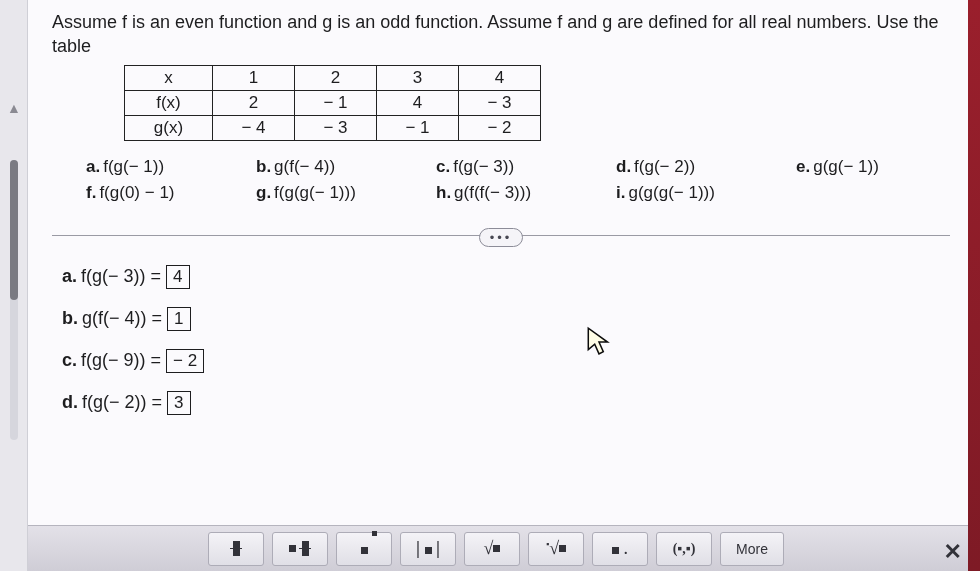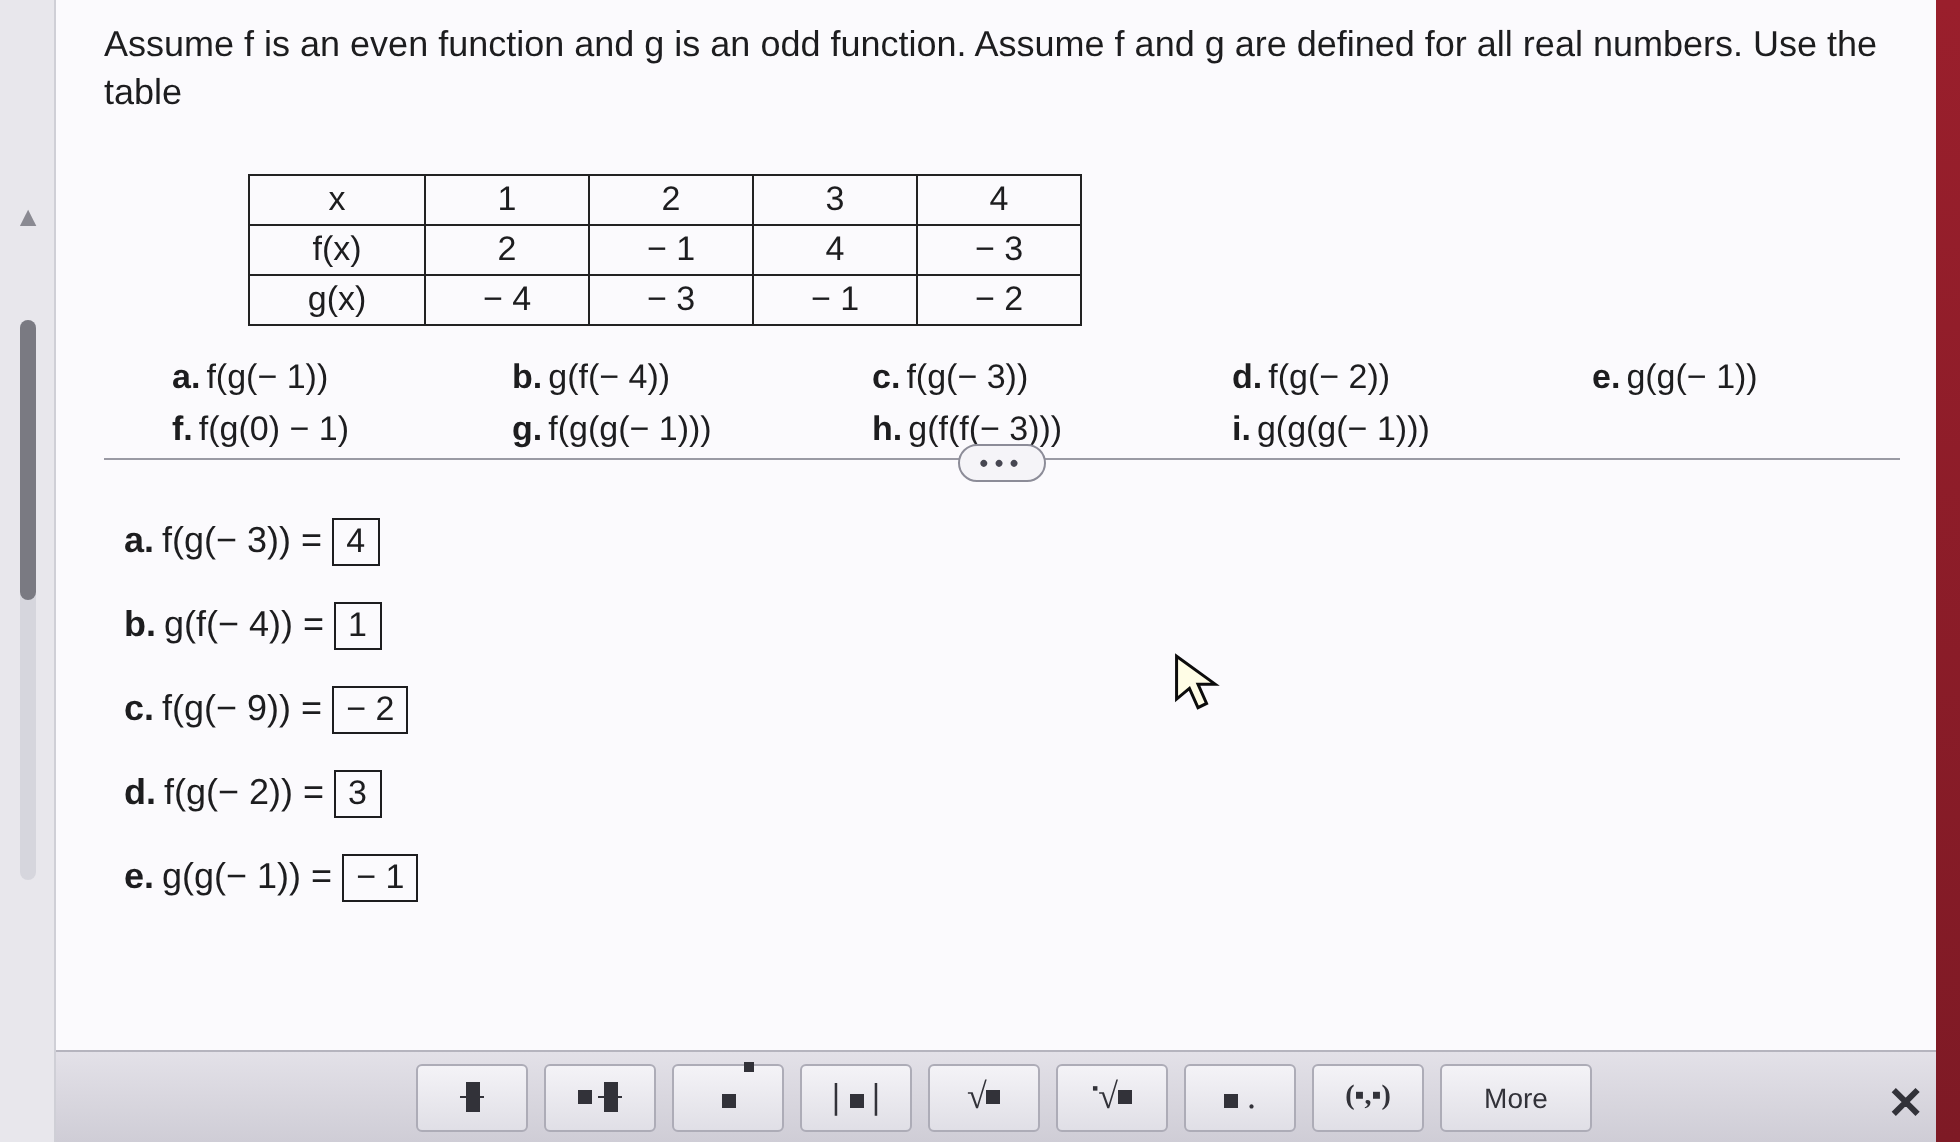--- a/index.html
+++ b/index.html
@@ -50,42 +50,42 @@
     }
     .right-stripe {
       position: absolute;
       right: 0; top: 0;
       width: 12px; height: 571px;
       background: linear-gradient(180deg,#9a1f2c 0%,#7e1a25 100%);
     }
     .problem-text {
       font-size: 18px;
       line-height: 1.35;
-      margin-bottom: 28px;
+      margin-bottom: 6px;
     }
     table.data {
       border-collapse: collapse;
       margin-left: 72px;
       margin-bottom: 16px;
       font-size: 17px;
     }
     table.data td {
       border: 1px solid #222;
       padding: 2px 0;
       text-align: center;
       width: 82px;
     }
     table.data td.lbl { width: 88px; font-weight: 500; }
     .parts {
       display: grid;
       grid-template-columns: 170px 180px 180px 180px 150px;
       row-gap: 6px;
       margin-left: 34px;
       font-size: 17px;
-      margin-bottom: 4px;
+      margin-bottom: 32px;
     }
     .parts div b { font-weight: bold; margin-right: 3px; }
     hr.sep {
       border: none;
       border-top: 1px solid #9a9aa4;
       margin: 0 0 4px 0;
     }
     .dots-wrap {
       text-align: center;
       margin-top: -12px;
@@ -142,21 +142,21 @@
       border: 1px solid #adacb7;
       border-radius: 3px;
       display: flex;
       align-items: center;
       justify-content: center;
       font-size: 18px;
       font-family: 'Times New Roman', serif;
       cursor: pointer;
     }
     .tool-btn .sq { display:inline-block; width:7px; height:7px; background:#323239; }
-    .tool-btn.more { font-family: Arial; font-size: 14px; width: 76px; }
+    .tool-btn.more { font-family: Arial; font-size: 14px; width: 64px; }
     .frac { display:inline-flex; flex-direction:column; align-items:center; font-size:10px; line-height:9px; }
     .frac .bar { width:12px; border-top:1.5px solid #323239; }
     .close-x {
       position: absolute;
       right: 18px; bottom: 6px;
       font-size: 22px;
       font-weight: bold;
       color: #323239;
     }
     .right-scroll {
@@ -238,24 +238,20 @@
       <span class="boxnum">1</span>
     </div>
     <div class="row">
       <b>c.</b><span>f(g(− 9)) =</span>
       <span class="boxnum">− 2</span>
     </div>
     <div class="row">
       <b>d.</b><span>f(g(− 2)) =</span>
       <span class="boxnum">3</span>
     </div>
-    <div class="row">
-      <b>e.</b><span>g(g(− 1)) =</span>
-      <span class="boxnum">− 1</span>
-    </div>
   </div>
 
   <svg class="cursor-ptr" viewBox="0 0 24 28">
     <path d="M2 2 L2 22 L8 17 L12 26 L16 24 L12 15 L20 15 Z" fill="#fffde6" stroke="#0c0c0c" stroke-width="1.4"></path>
   </svg>
 
 </div>
 
 <div class="toolbar">
   <div class="tool-btn">

